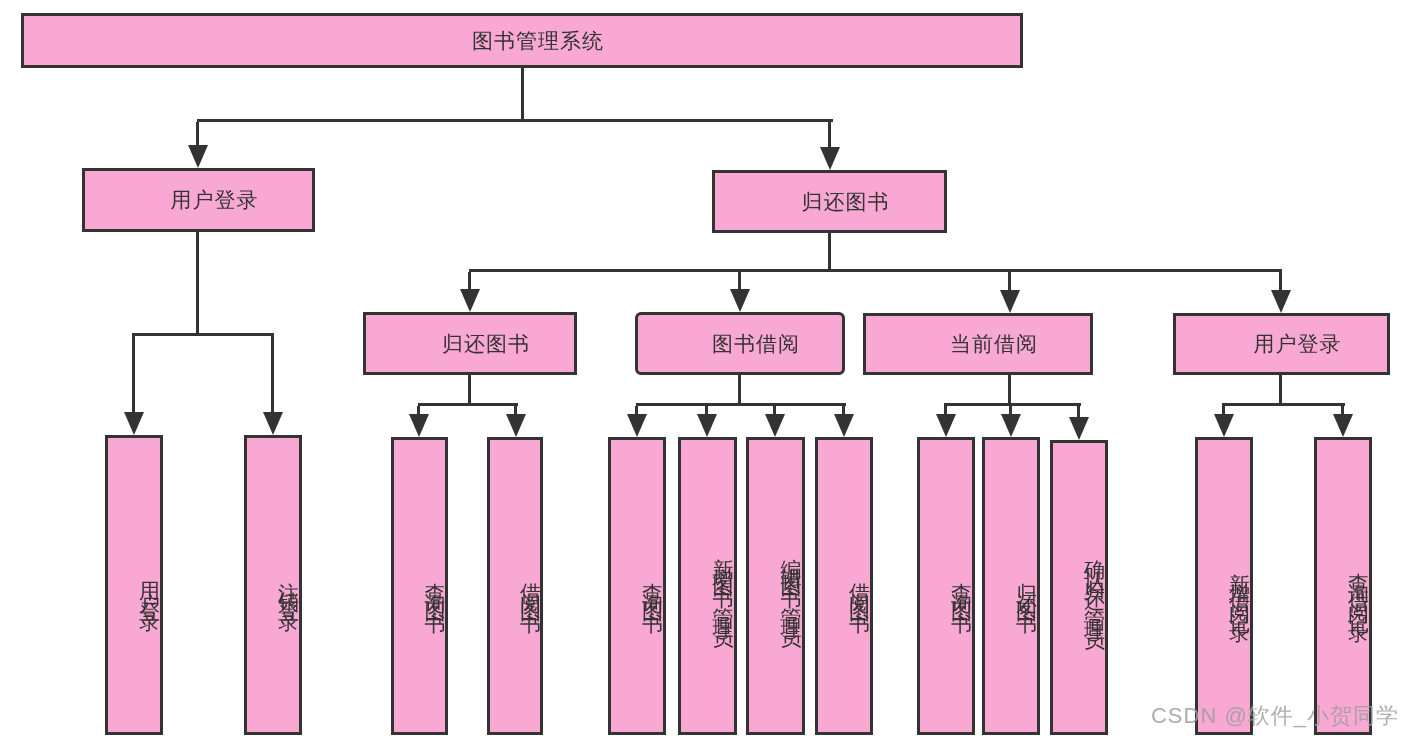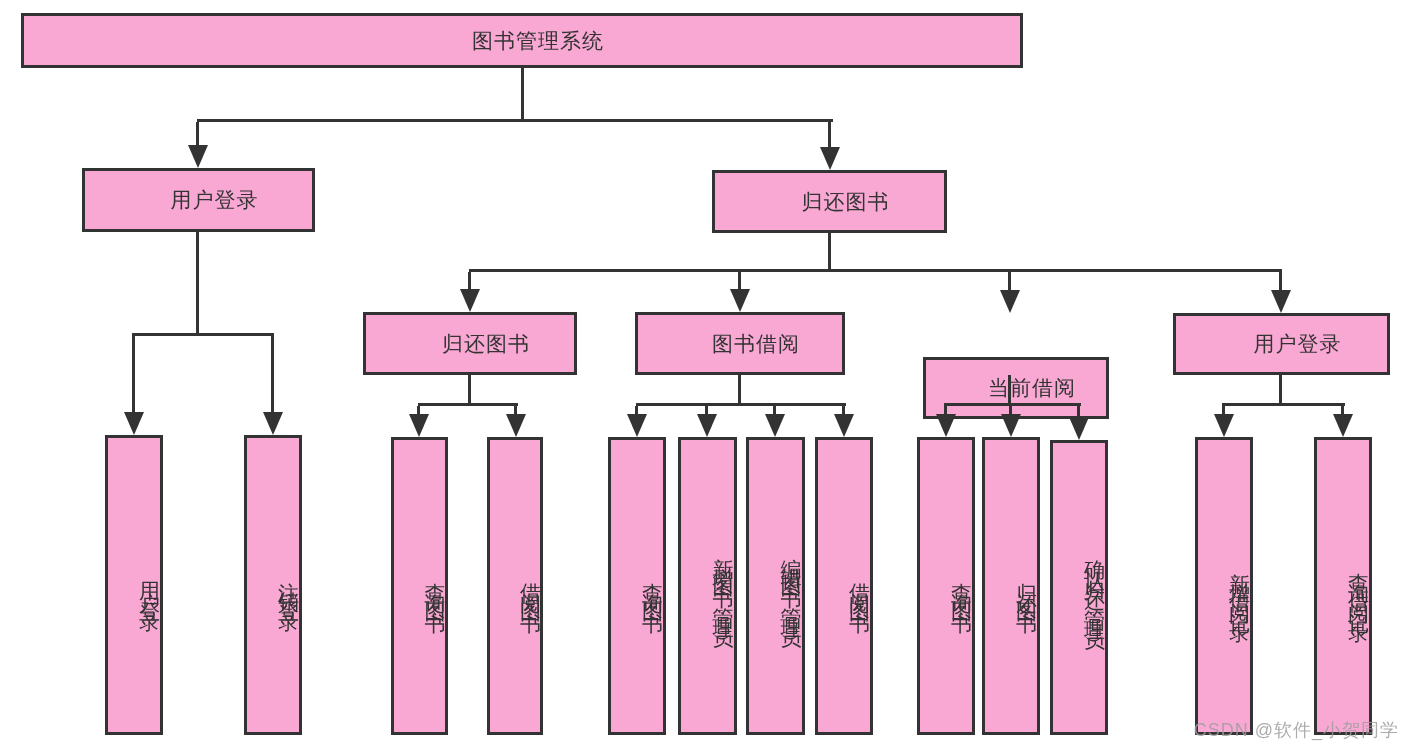--- a/index.html
+++ b/index.html
@@ -17,21 +17,21 @@
     font-size:21px;letter-spacing:10px;color:#333;line-height:1;white-space:nowrap;
   }
   .vline{position:absolute;width:3px;background:#333;}
   .hline{position:absolute;height:3px;background:#333;}
   .arrow{
     position:absolute;width:0;height:0;
     border-left:10px solid transparent;border-right:10px solid transparent;
     border-top:23px solid #333;
   }
   .watermark{
-    position:absolute;right:6px;bottom:5px;font-size:18px;
+    position:absolute;right:6px;bottom:16px;font-size:22px;
     color:rgba(158,158,158,0.85);z-index:9;white-space:nowrap;letter-spacing:1px;
   }
 </style>
 </head>
 <body>
 
 <div id="canvas">
 
   <div class="box" style="left:21px;top:13px;width:1002px;height:55px;">
     <span class="hlabel">图书管理系统</span>
@@ -65,24 +65,24 @@
   <div class="vline" style="left:738px;top:272px;height:18px;"></div>
   <div class="arrow" style="left:730px;top:289px;"></div>
   <div class="vline" style="left:1008px;top:272px;height:19px;"></div>
   <div class="arrow" style="left:1000px;top:290px;"></div>
   <div class="vline" style="left:1279px;top:272px;height:19px;"></div>
   <div class="arrow" style="left:1271px;top:290px;"></div>
 
   <div class="box" style="left:363px;top:312px;width:214px;height:63px;">
     <span class="hlabel">归还图书</span>
   </div>
-  <div class="box" style="left:635px;top:312px;width:210px;height:63px;">
+  <div class="box" style="left:635px;top:312px;width:210px;height:63px;border-radius:6px;">
     <span class="hlabel">图书借阅</span>
   </div>
-  <div class="box" style="left:923px;top:313px;width:186px;height:62px;margin-top:44px;">
+  <div class="box" style="left:863px;top:313px;width:230px;height:62px;">
     <span class="hlabel">当前借阅</span>
   </div>
   <div class="box" style="left:1173px;top:313px;width:217px;height:62px;">
     <span class="hlabel">用户登录</span>
   </div>
 
   <div class="vline" style="left:468px;top:375px;height:31px;"></div>
   <div class="hline" style="left:418px;top:403px;width:100px;"></div>
   <div class="vline" style="left:417px;top:406px;height:10px;"></div>
   <div class="arrow" style="left:409px;top:414px;"></div>

